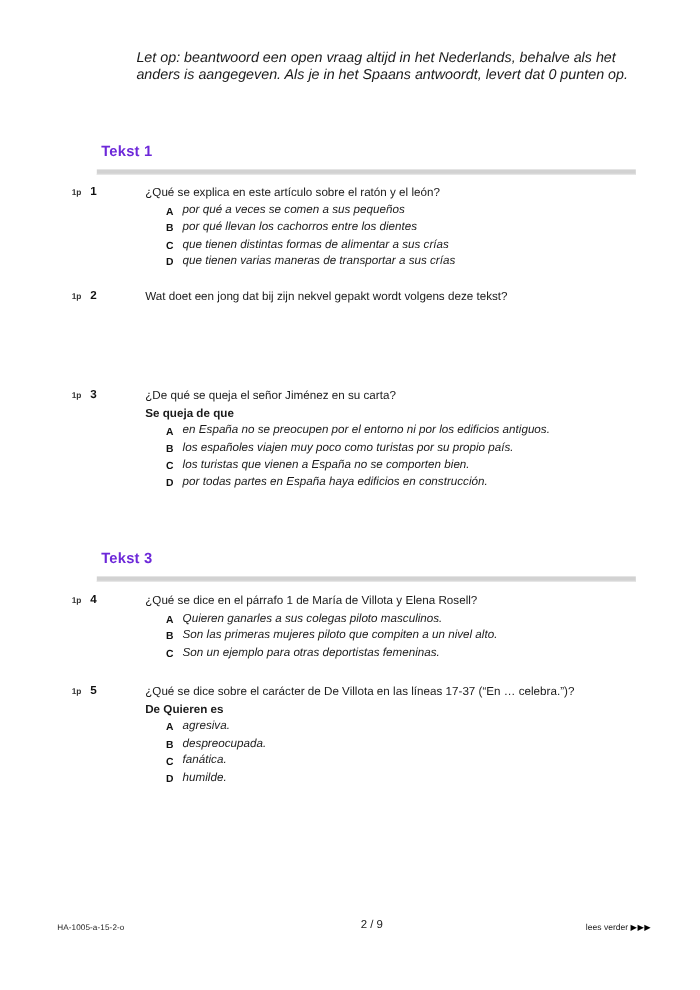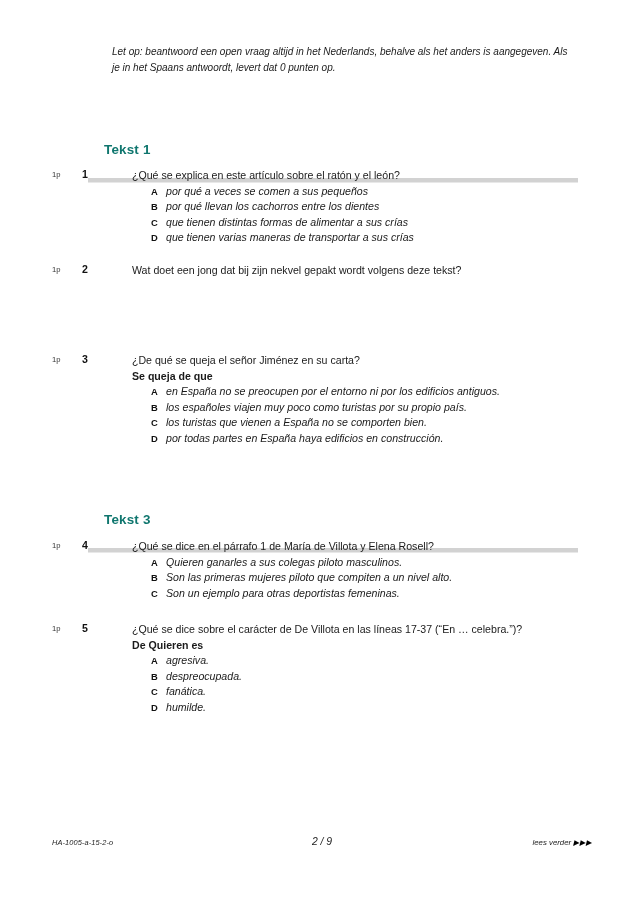--- a/index.html
+++ b/index.html
@@ -19,41 +19,41 @@
   .page {
     position: absolute;
     left: 0; top: 0;
     width: 636px;
     height: 900px;
   }
 
   
   .notice {
     position: absolute;
-    left: 112px;
+    left: 124px;
     top: 44px;
     width: 466px;
     font-style: italic;
-    font-size: 10px;
+    font-size: 13px;
     line-height: 16.4px;
     color: #1a1a1a;
   }
 
   
   .section-head {
     position: absolute;
     left: 88px;
     width: 490px;
   }
   .section-title {
     font-size: 13.4px;
     font-weight: bold;
     letter-spacing: 0.2px;
-    color: #0f766e;
-    margin: 16px;
+    color: #6d28d9;
+    margin: 4px;
     padding: 0 0 5px 0;
   }
   .section-rule {
     height: 4px;
     width: 490px;
     background: #d2d2d2;
     border-bottom: 1px solid #e8e8e8;
   }
 
   
@@ -62,21 +62,22 @@
     left: 52px;
     width: 540px;
   }
   .q-points {
     position: absolute;
     left: 0;
     top: 2px;
     width: 22px;
     font-size: 7.6px;
     color: #333333;
-    text-align: left;
+    text-align: right;
+    font-weight: bold;
   }
   .q-number {
     position: absolute;
     left: 30px;
     top: 0;
     width: 22px;
     font-size: 10.6px;
     font-weight: bold;
     color: #111111;
   }
@@ -121,33 +122,32 @@
     font-style: italic;
   }
 
   
   .footer {
     position: absolute;
     left: 52px;
     top: 836px;
     width: 540px;
     height: 16px;
-    font-style: italic;
   }
   .footer-code {
     position: absolute;
     left: 0;
     top: 2px;
     font-size: 7.4px;
     color: #222222;
     letter-spacing: 0.1px;
   }
   .footer-page {
     position: absolute;
-    left: 0;
+    left: 16px;
     top: 0;
     width: 540px;
     text-align: center;
     font-size: 10.4px;
     color: #1a1a1a;
   }
   .footer-next {
     position: absolute;
     right: 0;
     top: 2px;

